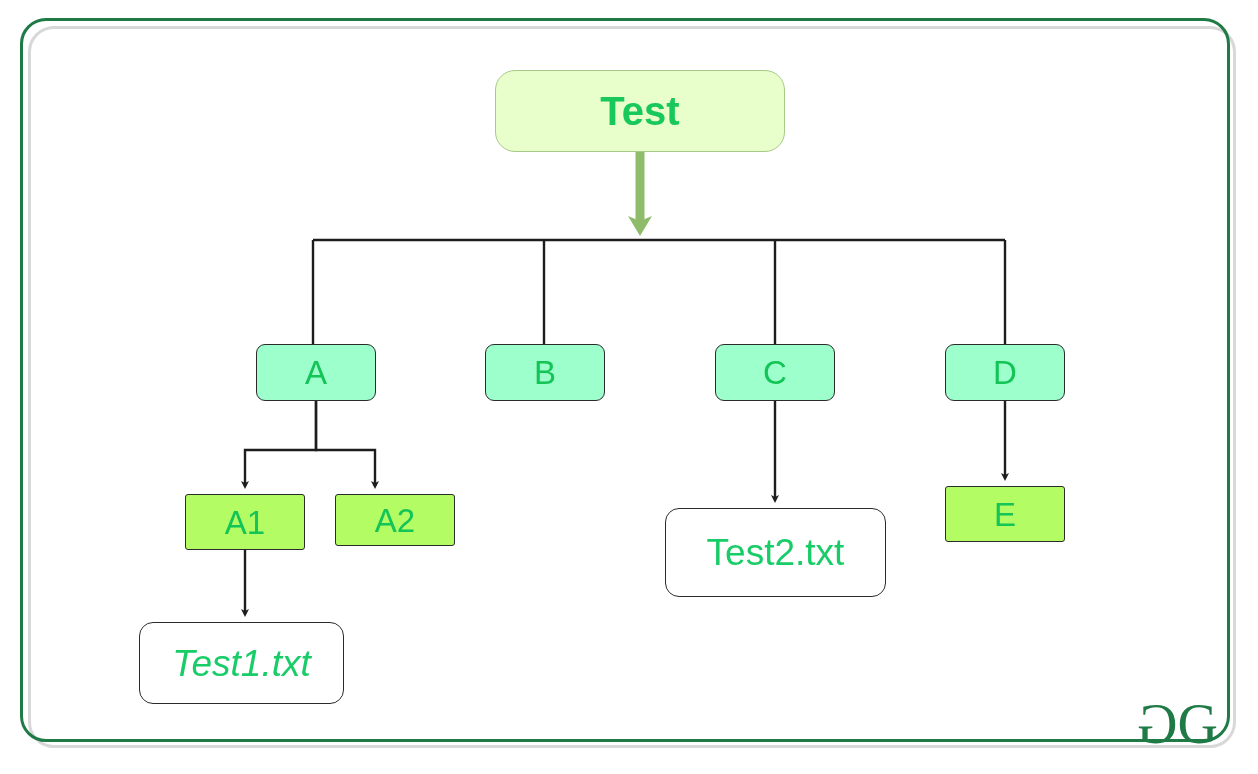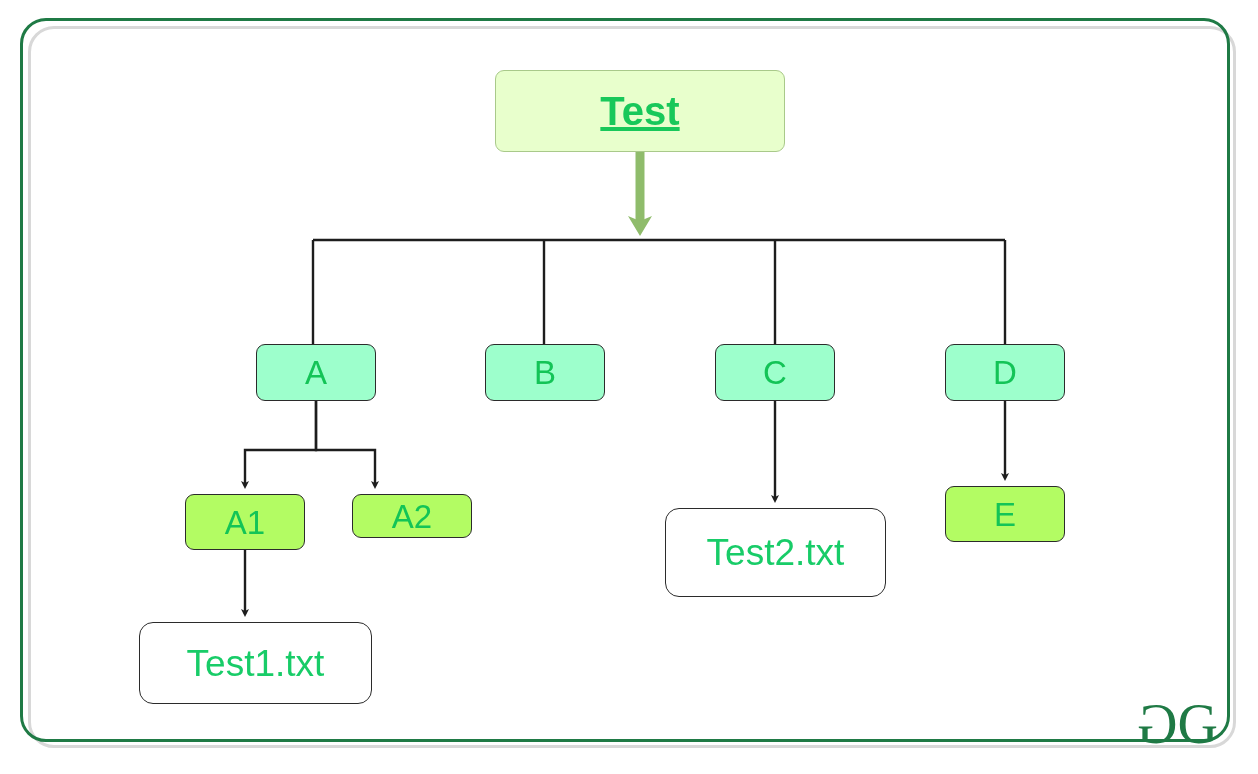--- a/index.html
+++ b/index.html
@@ -48,37 +48,36 @@
     display: flex;
     align-items: center;
     justify-content: center;
     text-align: center;
     line-height: 1;
     white-space: nowrap;
   }
   .node-root {
     background: #e8ffcc;
     border: 1px solid #a9c98a;
-    border-radius: 9px;
+    border-radius: 20px;
     color: #18c85a;
     font-weight: bold;
     font-size: 40px;
-    text-decoration: underline;
   }
   .node-dir {
     background: #9dffcc;
     border: 1.4px solid #2b2b2b;
     border-radius: 9px;
     color: #13c457;
     font-size: 33px;
   }
   .node-sub {
     background: #b3fc63;
     border: 1.4px solid #2b2b2b;
-    border-radius: 9px;
+    border-radius: 3px;
     color: #13c457;
     font-size: 33px;
   }
   .node-file {
     background: #ffffff;
     border: 1.4px solid #2b2b2b;
     border-radius: 14px;
     color: #18cc68;
     font-size: 37px;
   }
@@ -162,29 +161,29 @@
   </div>
 
   <div class="node node-dir" style="left:945px; top:344px; width:120px; height:57px;">
     <span>D</span>
   </div>
 
   <div class="node node-sub" style="left:185px; top:494px; width:120px; height:56px;">
     <span>A1</span>
   </div>
 
-  <div class="node node-sub" style="left:335px; top:494px; width:120px; height:44px;margin-left:17px;">
+  <div class="node node-sub" style="left:335px; top:494px; width:120px; height:52px;">
     <span>A2</span>
   </div>
 
   <div class="node node-sub" style="left:945px; top:486px; width:120px; height:56px;">
     <span>E</span>
   </div>
 
-  <div class="node node-file" style="left:139px; top:622px; width:233px; height:82px;">
+  <div class="node node-file" style="left:139px; top:622px; width:205px; height:82px;font-style:italic;">
     <span>Test1.txt</span>
   </div>
 
   <div class="node node-file" style="left:665px; top:508px; width:221px; height:89px;text-align:center;">
     <span>Test2.txt</span>
   </div>
 
   <div class="brand">
     <span class="g-rev">G</span><span>G</span>
   </div>

